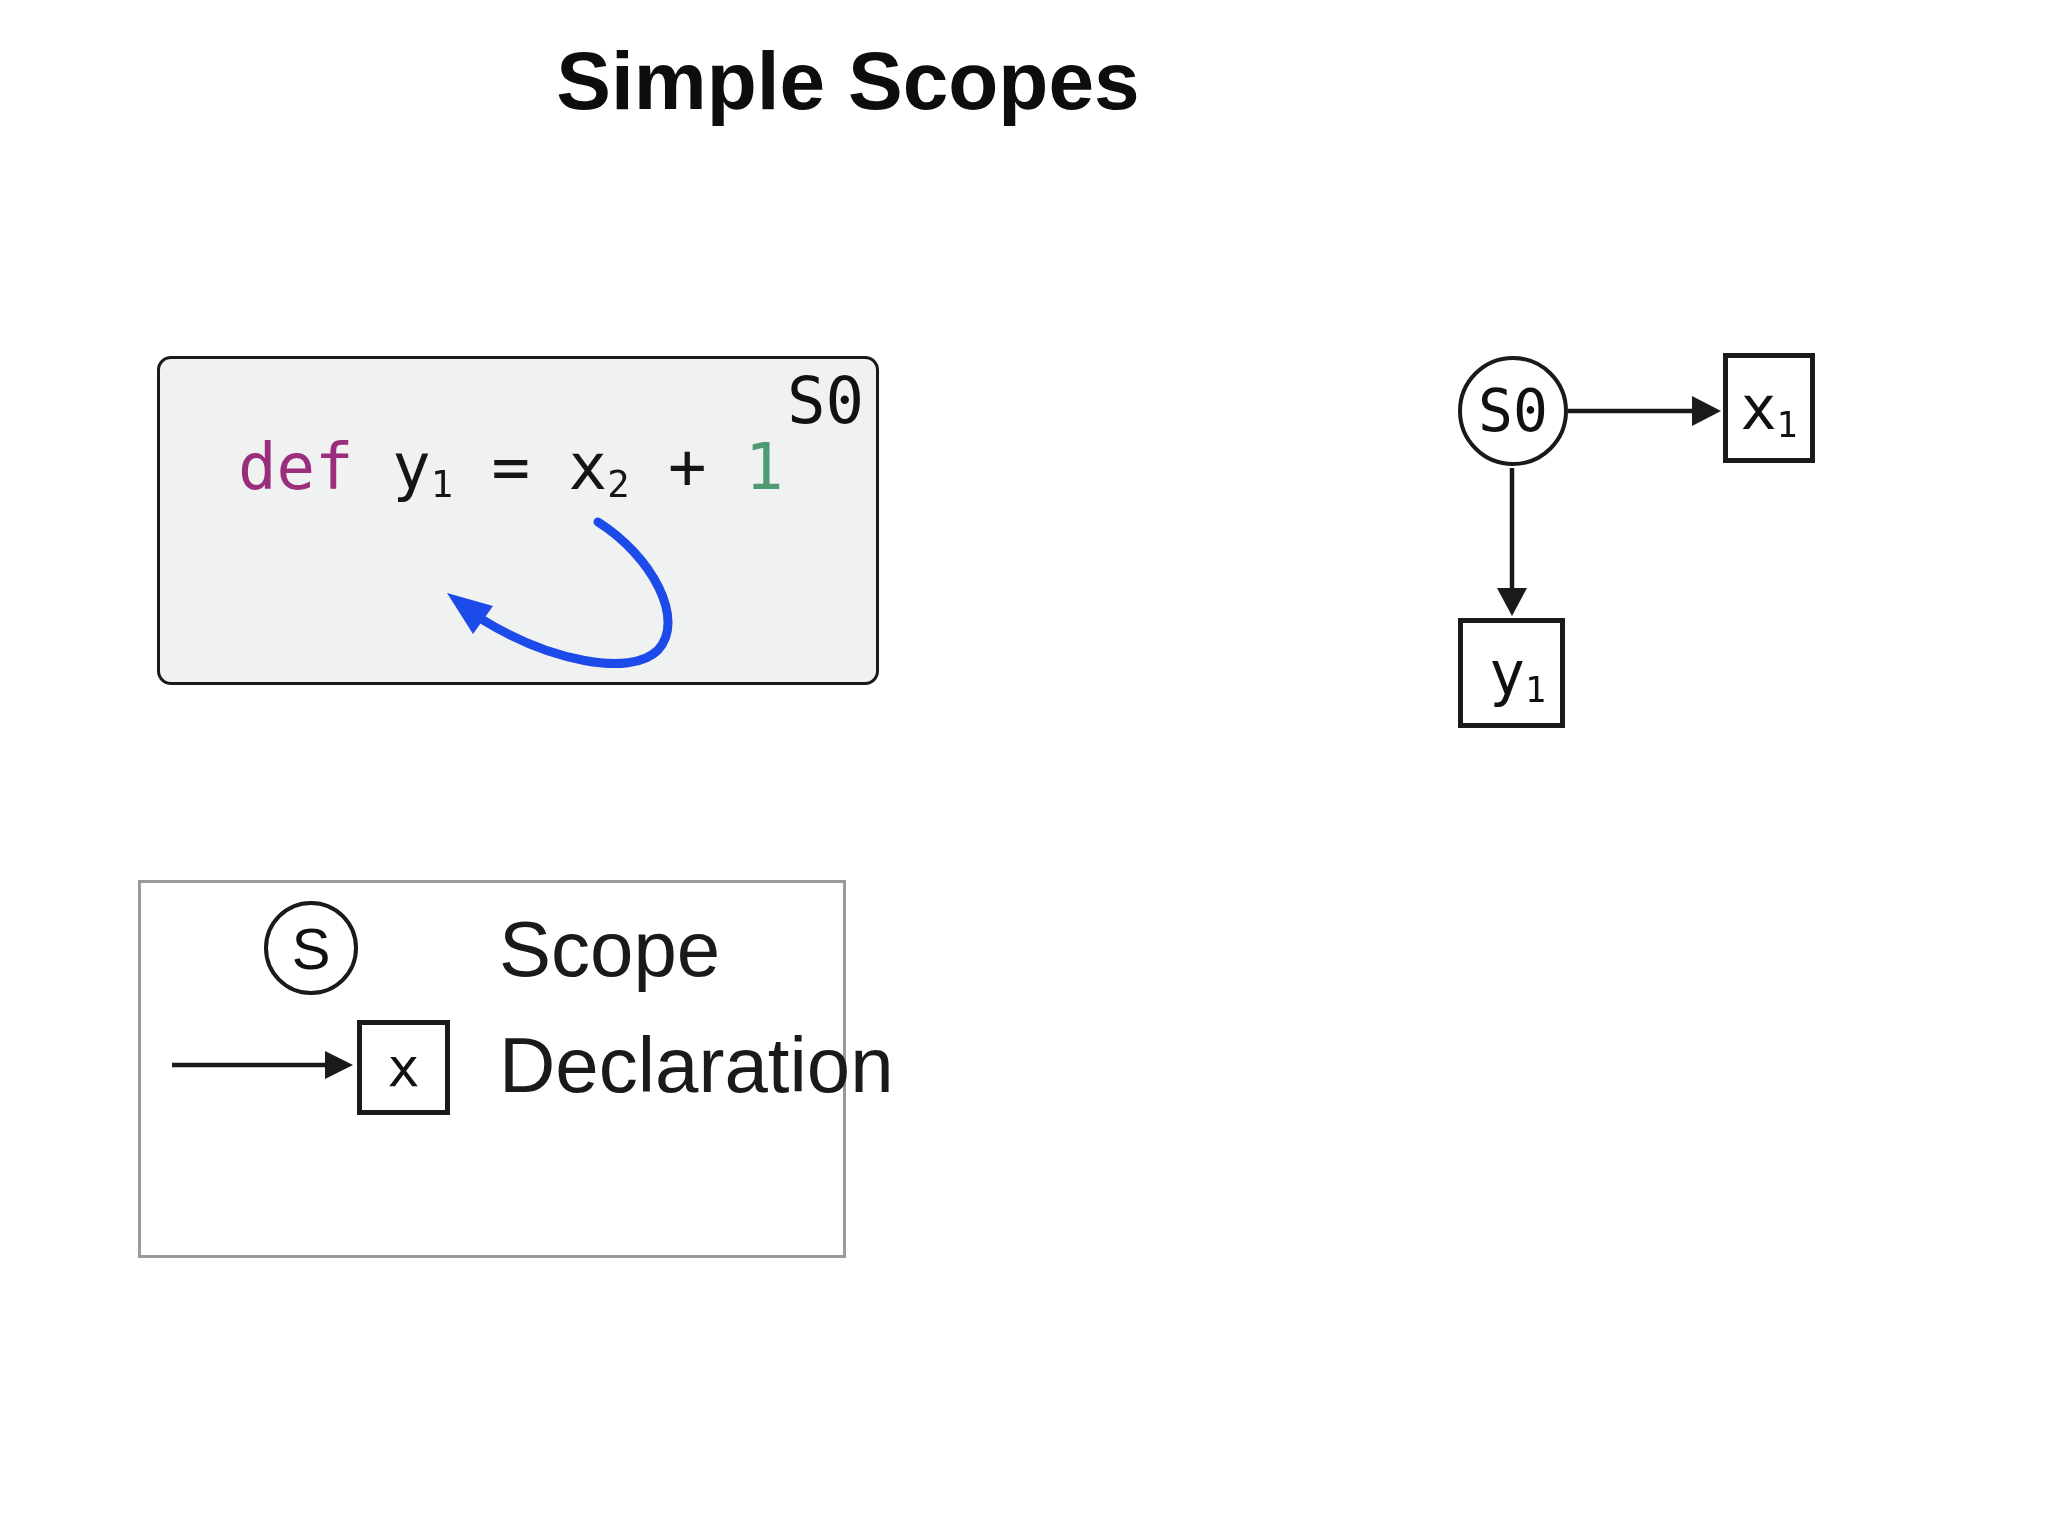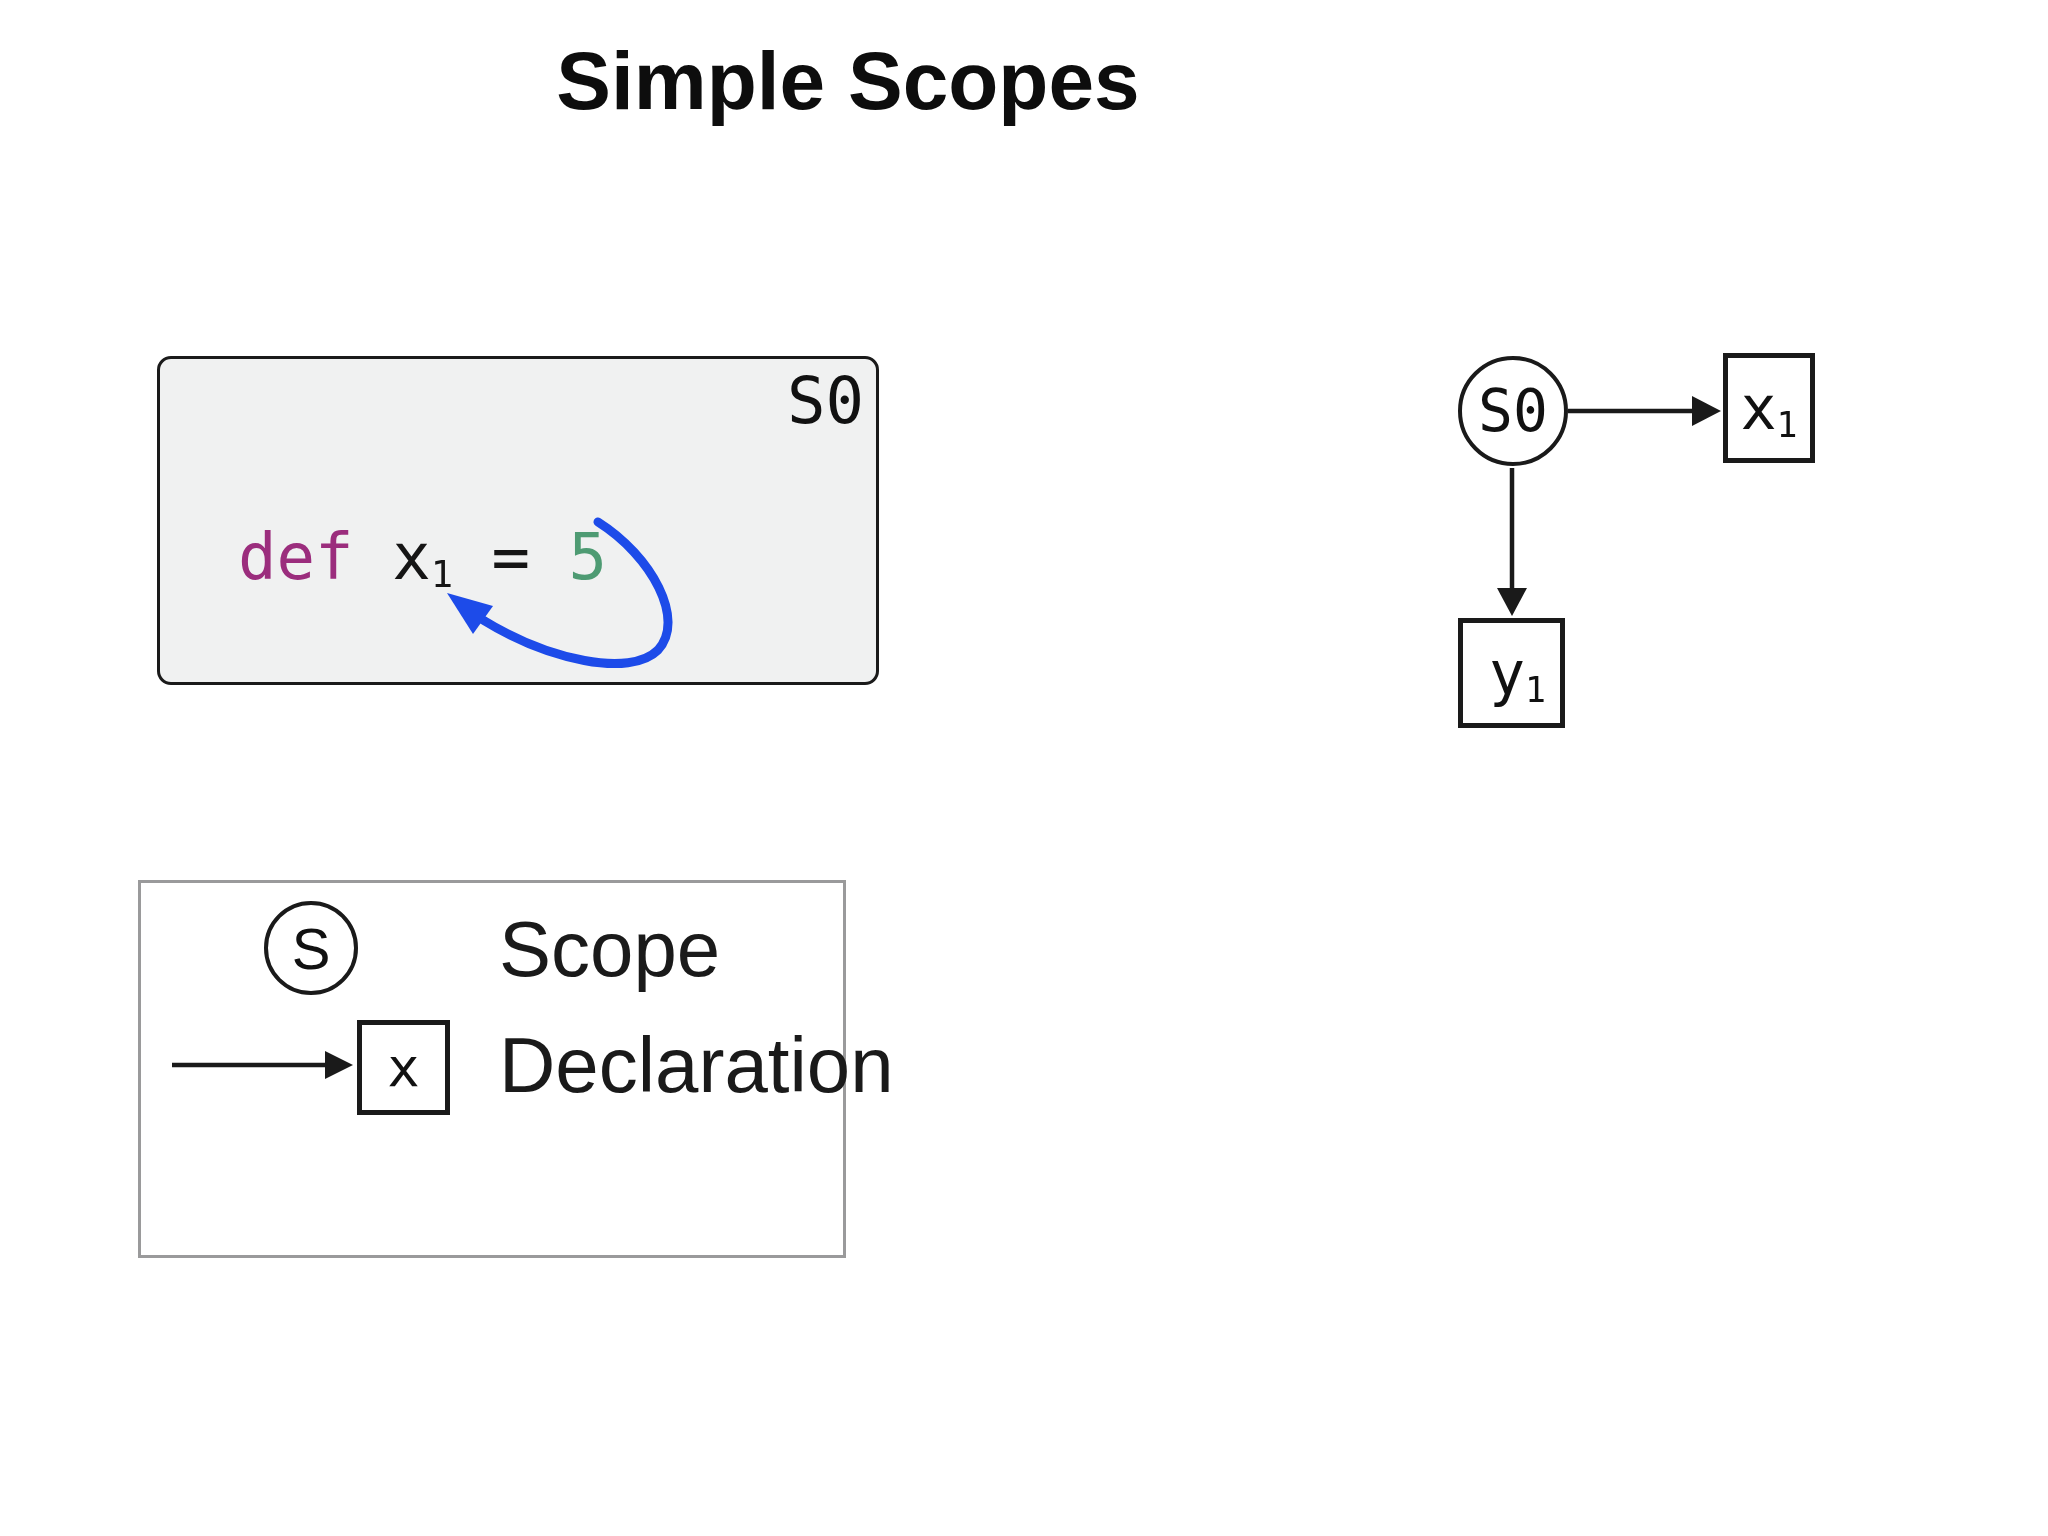--- a/index.html
+++ b/index.html
@@ -89,22 +89,22 @@
 </head>
 <body>
 
 <div id="canvas">
 
   <div class="title">Simple Scopes</div>
 
   <div class="code-box">
     <div class="scope-tag mono">S0</div>
 
+    <div class="code-line l1 mono"><span class="kw">def</span> <span>y</span><sub class="s">1</sub> <span>=</span> <span>x</span><sub class="s">2</sub> <span>+</span> <span class="lit">1</span></div>
 
-    <div class="code-line l2 mono"><span class="kw">def</span> <span>x</span><sub class="s">1</sub> <span>=</span> <span class="lit">5</span></div>
   </div>
 
   <div class="scope-circle mono g-scope">
       <span>S0</span>
     </div>
 
   <div class="decl-box mono g-x1">
       <span><span>x</span><sub class="s">1</sub></span>
     </div>
 

